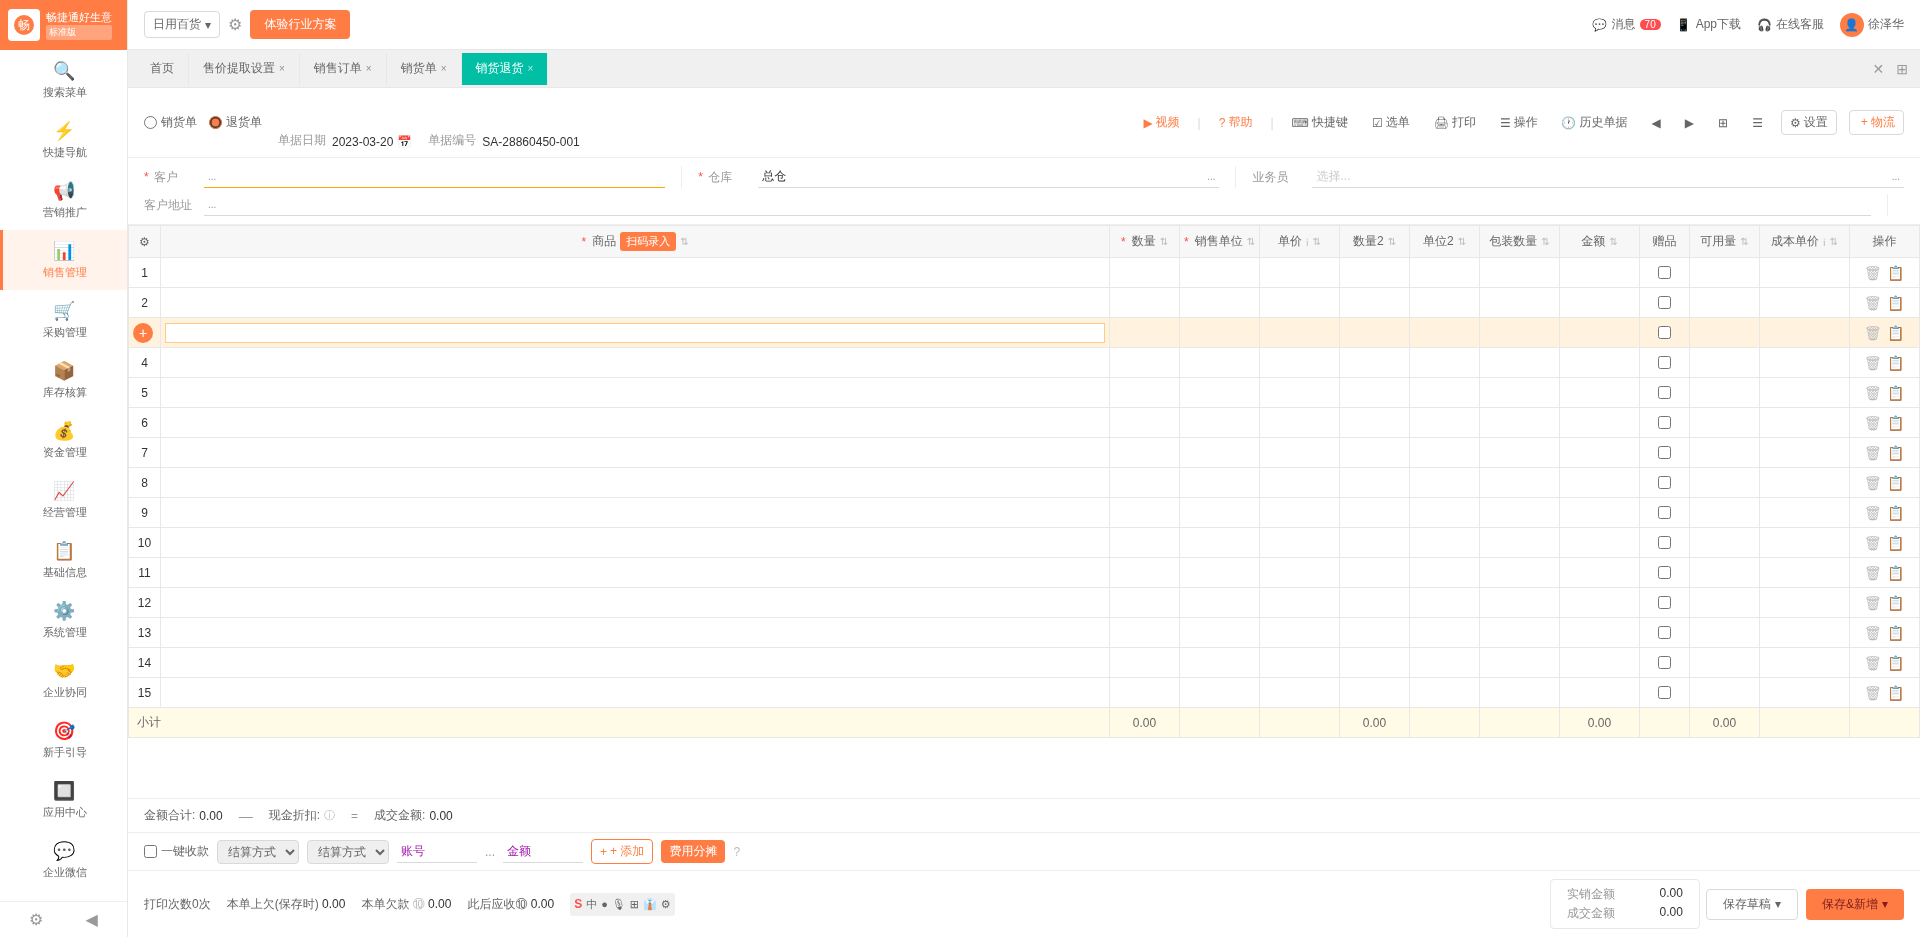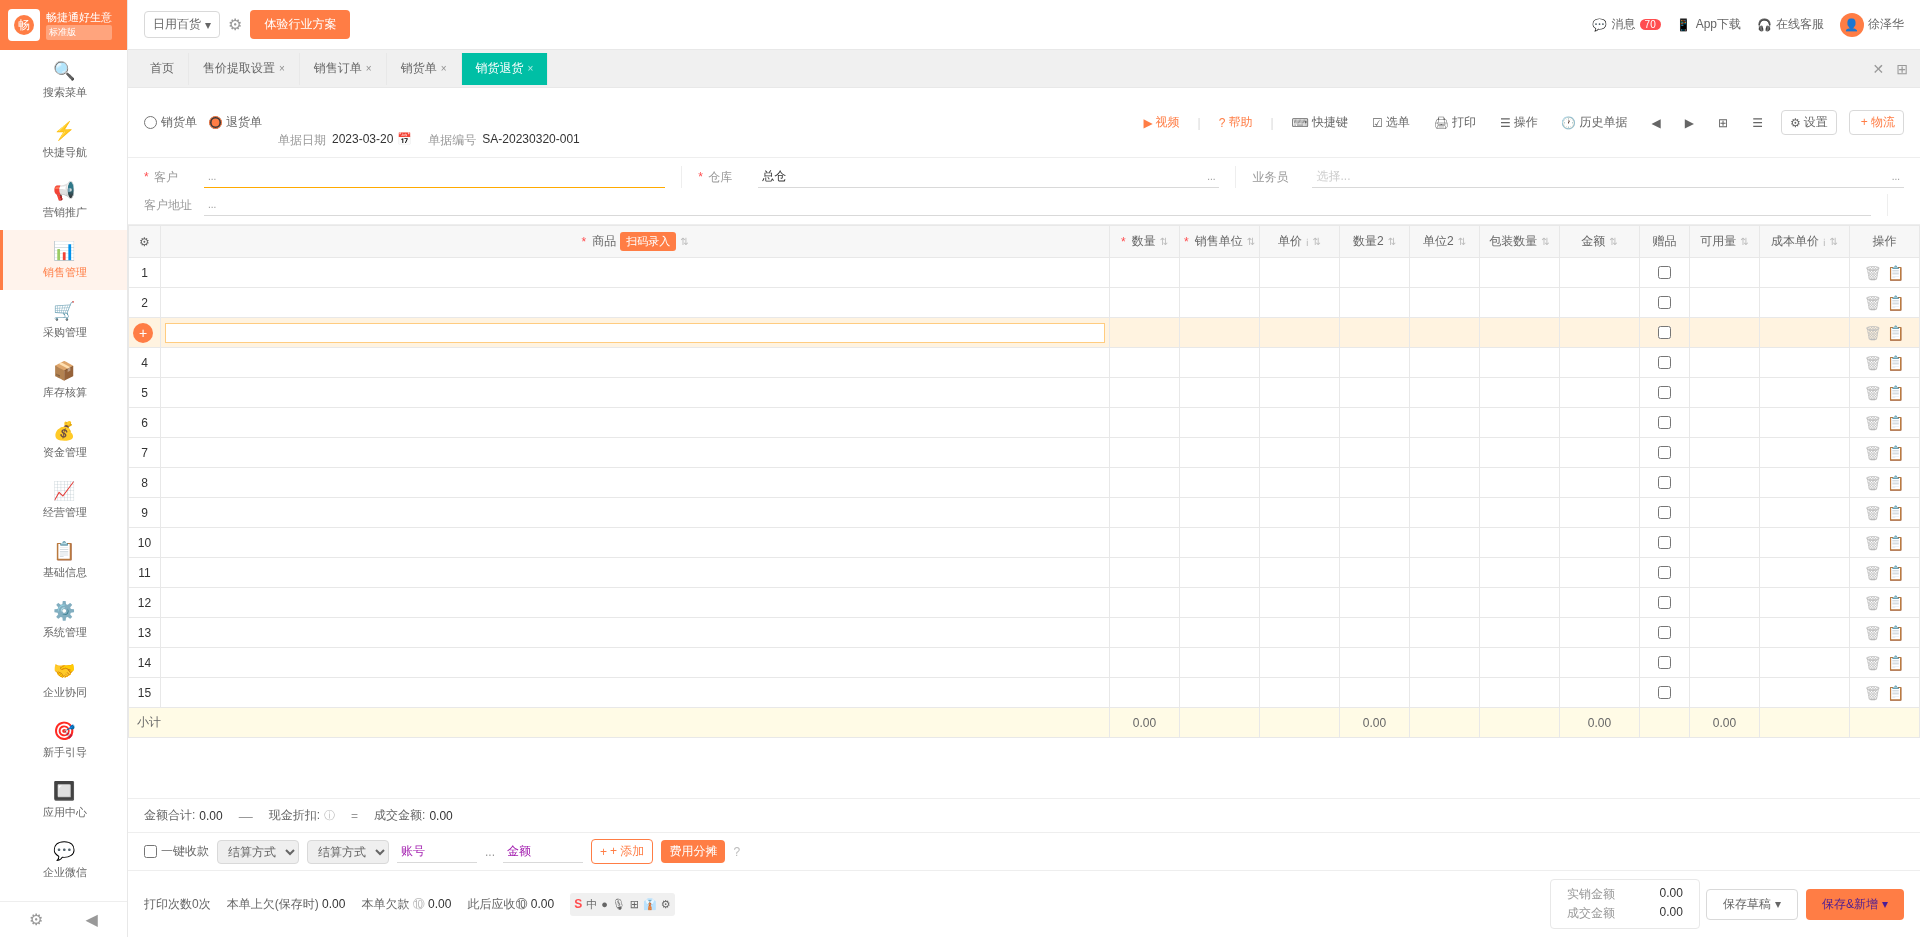--- a/index.html
+++ b/index.html
@@ -45,21 +45,21 @@
 
     
     .content { flex: 1; overflow: hidden; display: flex; flex-direction: column; background: #fff; }
     
     
     .form-header { padding: 8px 16px; background: #fff; border-bottom: 1px solid #eee; display: flex; align-items: center; justify-content: space-between; }
     .form-header-left { display: flex; align-items: center; gap: 16px; }
     .radio-group { display: flex; align-items: center; gap: 12px; }
     .radio-item { display: flex; align-items: center; gap: 4px; cursor: pointer; color: #666; }
     .radio-item input { accent-color: #ff7d45; }
-    .form-field { display: flex; align-items: flex-start; gap: 6px; color: #666; margin-top: 36px; }
+    .form-field { display: flex; align-items: flex-end; gap: 6px; color: #666; margin-top: 36px; }
     .form-field-label { color: #999; white-space: nowrap; }
     .form-field-value { color: #333; font-weight: 500; }
     .form-field-date { display: flex; align-items: center; gap: 4px; }
     .form-header-right { display: flex; align-items: center; gap: 12px; }
     .toolbar-btn { display: flex; align-items: center; gap: 3px; color: #666; cursor: pointer; font-size: 12px; padding: 2px 6px; }
     .toolbar-btn-orange { color: #ff7d45; }
     .toolbar-separator { color: #d9d9d9; }
     .settings-float-btn { border: 1px solid #d9d9d9; border-radius: 4px; padding: 3px 8px; color: #666; cursor: pointer; display: flex; align-items: center; gap: 3px; font-size: 12px; }
     .add-logistics-btn { border: 1px solid #d9d9d9; border-radius: 4px; padding: 3px 8px; color: #ff7d45; cursor: pointer; display: flex; align-items: center; gap: 3px; font-size: 12px; }
 
@@ -120,21 +120,21 @@
     .payment-input { border-bottom: 1px solid #d9d9d9; padding: 2px 4px; min-width: 80px; color: #a21caf; }
     .add-expense-btn { background: #fff; border: 1px solid #ff7d45; color: #ff7d45; border-radius: 4px; padding: 3px 8px; cursor: pointer; display: flex; align-items: center; gap: 3px; font-size: 12px; }
     .expense-split-btn { background: #ff7d45; color: #fff; border: none; border-radius: 4px; padding: 3px 8px; cursor: pointer; font-size: 12px; display: flex; align-items: center; gap: 3px; }
     .help-icon { color: #bbb; cursor: pointer; font-size: 12px; }
 
     
     .bottom-bar { display: flex; align-items: center; justify-content: space-between; padding: 8px 16px; background: #fff; border-top: 1px solid #eee; }
     .bottom-bar-left { display: flex; align-items: center; gap: 16px; color: #666; font-size: 12px; }
     .bottom-bar-right { display: flex; gap: 8px; }
     .btn-save-draft { background: #fff; border: 1px solid #d9d9d9; color: #666; border-radius: 4px; padding: 6px 16px; cursor: pointer; display: flex; align-items: center; gap: 4px; font-size: 12px; }
-    .btn-save-new { background: #ff7d45; border: none; color: #4c1d95; border-radius: 4px; padding: 6px 16px; cursor: pointer; display: flex; align-items: center; gap: 4px; font-size: 12px; }
+    .btn-save-new { background: #ff7d45; border: none; color: #7f1d1d; border-radius: 4px; padding: 6px 16px; cursor: pointer; display: flex; align-items: center; gap: 4px; font-size: 12px; }
     
     
     ::-webkit-scrollbar { width: 6px; height: 6px; }
     ::-webkit-scrollbar-track { background: #f5f5f5; }
     ::-webkit-scrollbar-thumb { background: #d9d9d9; border-radius: 3px; }
   </style>
 </head>
 <body>
 
 <div class="sidebar">
@@ -294,21 +294,21 @@
         </div>
         <div class="form-field">
           <span class="form-field-label">单据日期</span>
           <div class="form-field-date">
             <span class="form-field-value">2023-03-20</span>
             <span>📅</span>
           </div>
         </div>
         <div class="form-field">
           <span class="form-field-label">单据编号</span>
-          <span class="form-field-value">SA-20230320-001</span>
+          <span class="form-field-value">SA-28860450-001</span>
         </div>
       </div>
       <div class="form-header-right">
         <span class="toolbar-btn toolbar-btn-orange">
           <span>▶</span>
           <span>视频</span>
         </span>
         <span class="toolbar-separator">|</span>
         <span class="toolbar-btn toolbar-btn-orange">
           <span>?</span>

